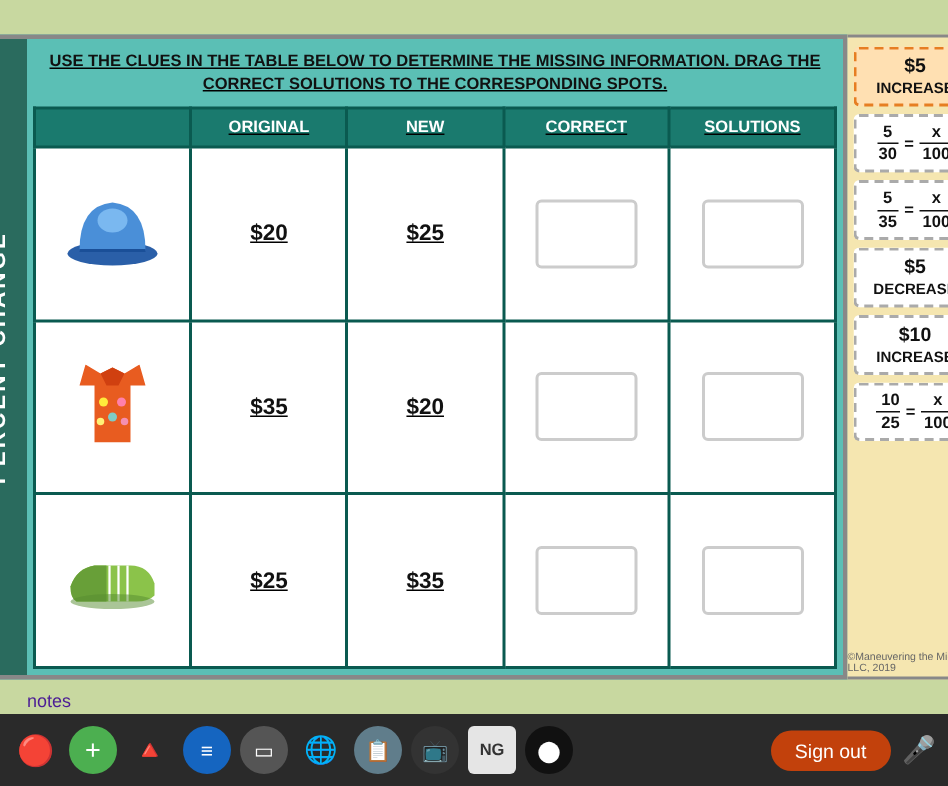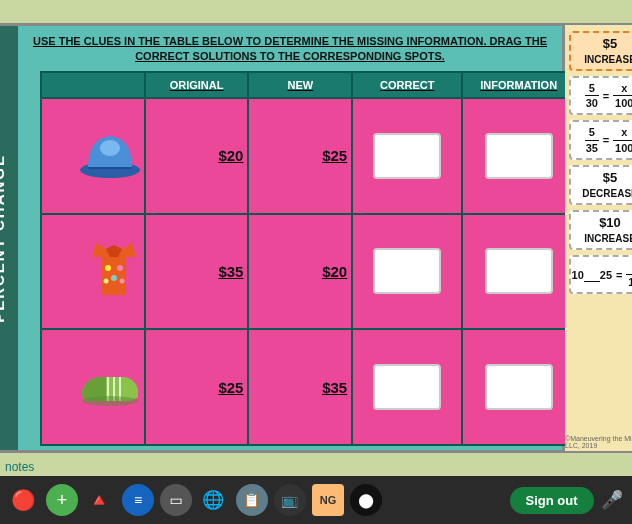--- a/index.html
+++ b/index.html
@@ -36,41 +36,41 @@
       height: 32px;
       border-radius: 50%;
       display: flex;
       align-items: center;
       justify-content: center;
       font-size: 16px;
       color: white;
       cursor: pointer;
     }
     .sign-out-btn {
-      background: #15803d;
+      background: #c2410c;
       color: white;
       border: none;
       border-radius: 20px;
       padding: 6px 16px;
       font-size: 13px;
-      font-weight: bold;
+      font-weight: normal;
       cursor: pointer;
       margin-right: 8px;
     }
     .mic-icon {
       color: #aaa;
       font-size: 18px;
       cursor: pointer;
     }
     .notes-label {
       position: absolute;
       bottom: 50px;
-      left: 5px;
+      left: 18px;
       font-size: 12px;
-      color: #0f766e;
+      color: #4c1d95;
     }
 
     
     .main-area {
       position: absolute;
       top: 0;
       left: 0;
       width: 632px;
       height: 476px;
       background: #c8d8a0;
@@ -126,35 +126,34 @@
       line-height: 1.4;
       margin-bottom: 6px;
       padding: 0 4px;
     }
 
     
     .percent-table {
       border-collapse: collapse;
       width: 100%;
       flex: 1;
-      margin-left: 18px;
     }
     .percent-table th {
       background: #1a7a6e;
       color: white;
       font-size: 11px;
       font-weight: bold;
       text-align: center;
       padding: 6px 4px;
       border: 2px solid #0a5a50;
     }
     .percent-table td {
-      background: #ec4899;
+      background: #ffffff;
       border: 2px solid #0a5a50;
-      text-align: right;
+      text-align: center;
       vertical-align: middle;
       padding: 4px;
       height: 68px;
     }
     .percent-table td.item-cell {
       width: 80px;
       padding: 2px;
     }
     .percent-table td.original-cell,
     .percent-table td.new-cell {
@@ -227,21 +226,21 @@
 
         <div class="instructions">USE THE CLUES IN THE TABLE BELOW TO DETERMINE THE MISSING INFORMATION. DRAG THE CORRECT SOLUTIONS TO THE CORRESPONDING SPOTS.</div>
 
         <table class="percent-table">
           <thead>
             <tr>
               <th></th>
               <th>ORIGINAL</th>
               <th>NEW</th>
               <th>CORRECT</th>
-              <th>INFORMATION</th>
+              <th>SOLUTIONS</th>
             </tr>
           </thead>
           <tbody>
 
             <tr>
               <td class="item-cell">
                 
                 <svg class="hat-img" viewBox="0 0 64 52">
                   <ellipse cx="32" cy="42" rx="30" ry="8" fill="#2a5fa8"></ellipse>
                   <path d="M10,40 Q10,10 32,8 Q54,10 54,40 Z" fill="#4a8fd8"></path>
@@ -351,21 +350,21 @@
         <div style="font-size:10px; font-weight:bold;">DECREASE</div>
       </div>
 
       <div class="answer-card">
         <div style="font-size:13px; font-weight:bold;">$10</div>
         <div style="font-size:10px; font-weight:bold;">INCREASE</div>
       </div>
 
       <div class="answer-card">
         <div style="display:flex; align-items:center; justify-content:center; gap:2px; font-size:11px; font-weight:bold;">
-          <div style="display:flex; flex-direction:row; align-items:flex-end;">
+          <div style="display:flex; flex-direction:column; align-items:flex-end;">
             <span>10</span>
             <div style="border-top:1.5px solid #111; width:16px;"></div>
             <span>25</span>
           </div>
           <span style="margin:0 2px;">=</span>
           <div style="display:flex; flex-direction:column; align-items:center;">
             <span>x</span>
             <div style="border-top:1.5px solid #111; width:22px;"></div>
             <span>100</span>
           </div>
@@ -391,19 +390,19 @@
     <div class="taskbar-icon" style="background:#1565c0; font-size:14px;">≡</div>
 
     <div class="taskbar-icon" style="background:#555; font-size:14px;">▭</div>
 
     <div class="taskbar-icon" style="background:transparent; font-size:18px;">🌐</div>
 
     <div class="taskbar-icon" style="background:#607d8b; font-size:14px;">📋</div>
 
     <div class="taskbar-icon" style="background:#333; font-size:14px;">📺</div>
 
-    <div class="taskbar-icon" style="background:#fdba74; font-size:11px; font-weight:bold; color:#333; border-radius:4px;">NG</div>
+    <div class="taskbar-icon" style="background:#e5e5e5; font-size:11px; font-weight:bold; color:#333; border-radius:4px;">NG</div>
 
     <div class="taskbar-icon" style="background:#111; font-size:14px; border-radius:50%;">⬤</div>
   </div>
   <button class="sign-out-btn">Sign out</button>
   <span class="mic-icon">🎤</span>
 </div>
 
 </body></html>

